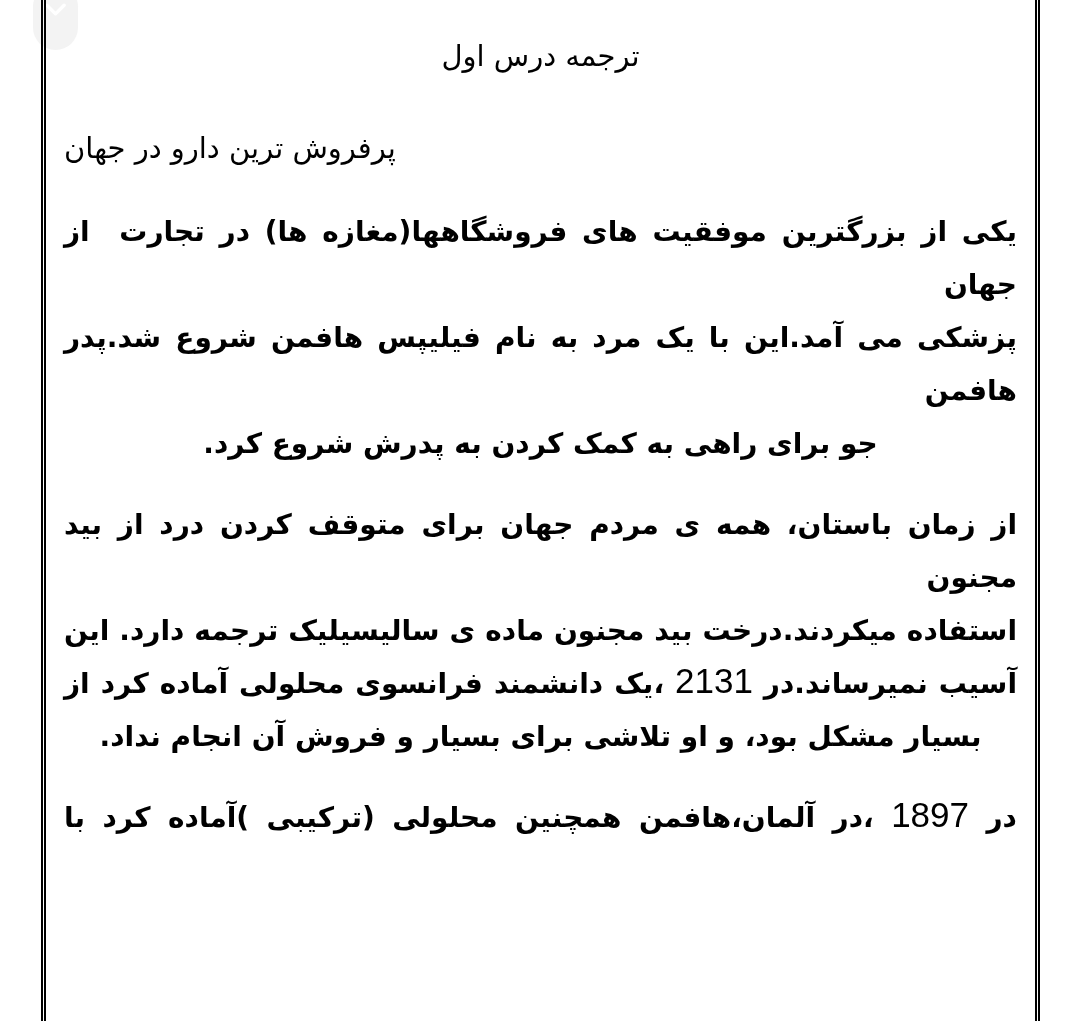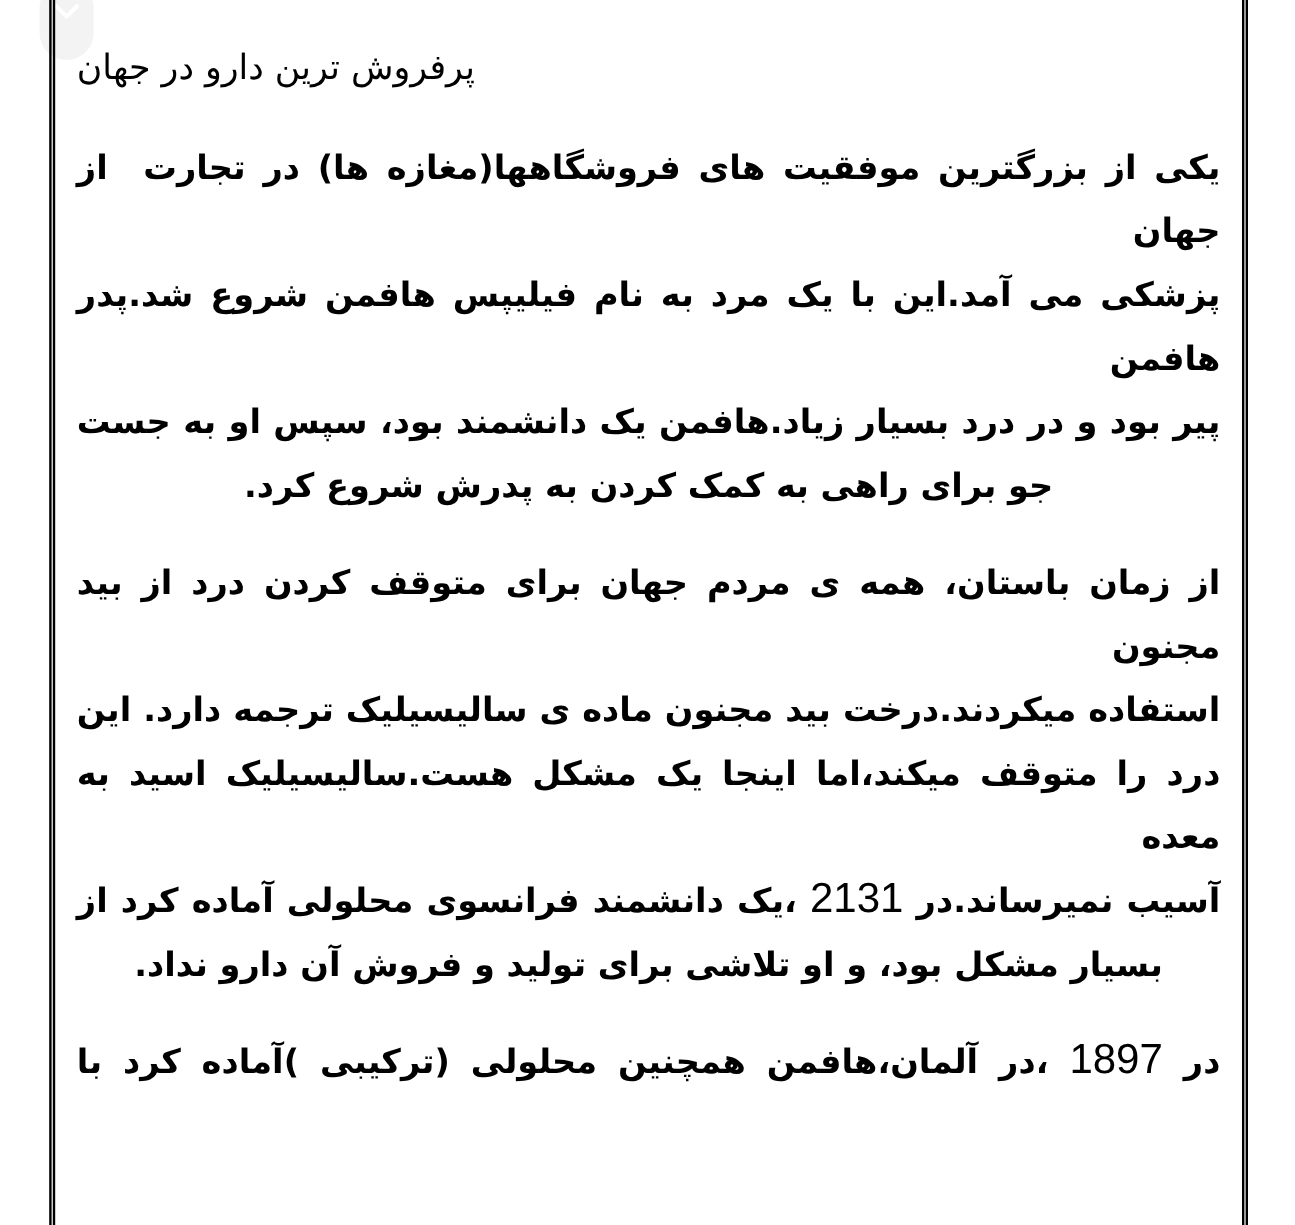--- a/index.html
+++ b/index.html
@@ -101,32 +101,31 @@
 
 <div class="scroll-badge">
   <svg width="23" height="14" viewBox="0 0 24 14">
     <polyline points="3,2 12,11 21,2" fill="none" stroke="#ffffff" stroke-width="3.5" stroke-linecap="round" stroke-linejoin="round"></polyline>
   </svg>
 </div>
 
 <div class="page-border"></div>
 
 <div class="content" dir="rtl" lang="fa">
+  <div class="doc-title">ترجمه درس اول</div>
   <div class="doc-subtitle">پرفروش ترین دارو در جهان</div>
   <div>
       <div class="para">
         <div class="line"><span>یکی از بزرگترین موفقیت های فروشگاهها(مغازه ها) در تجارت  از جهان</span></div>
         <div class="line"><span>پزشکی می آمد.این با یک مرد به نام فیلیپس هافمن شروع شد.پدر هافمن</span></div>
-        <div class="line"><span>پیر بود و در درد بسیار زیاد.هافمن یک دانشمند بود، سپس او به جست</span></div>
         <div class="line last"><span>جو برای راهی به کمک کردن به پدرش شروع کرد.</span></div>
       </div>
       <div class="para">
         <div class="line"><span>از زمان باستان، همه ی مردم جهان برای متوقف کردن درد از بید مجنون</span></div>
         <div class="line"><span>استفاده میکردند.درخت بید مجنون ماده ی سالیسیلیک ترجمه دارد. این</span></div>
-        <div class="line"><span>درد را متوقف میکند،اما اینجا یک مشکل هست.سالیسیلیک اسید به معده</span></div>
         <div class="line"><span>آسیب نمیرساند.در </span><span class="num">2131</span><span> ،یک دانشمند فرانسوی محلولی آماده کرد از</span></div>
-        <div class="line last"><span>بسیار مشکل بود، و او تلاشی برای تولید و فروش آن دارو نداد.</span></div>
+        <div class="line last"><span>بسیار مشکل بود، و او تلاشی برای بسیار و فروش آن انجام نداد.</span></div>
       </div>
       <div class="para">
         <div class="line"><span>در </span><span class="num">1897</span><span> ،در آلمان،هافمن همچنین محلولی (ترکیبی )آماده کرد با</span></div>
       </div>
     </div>
 </div>
 
 </body></html>

